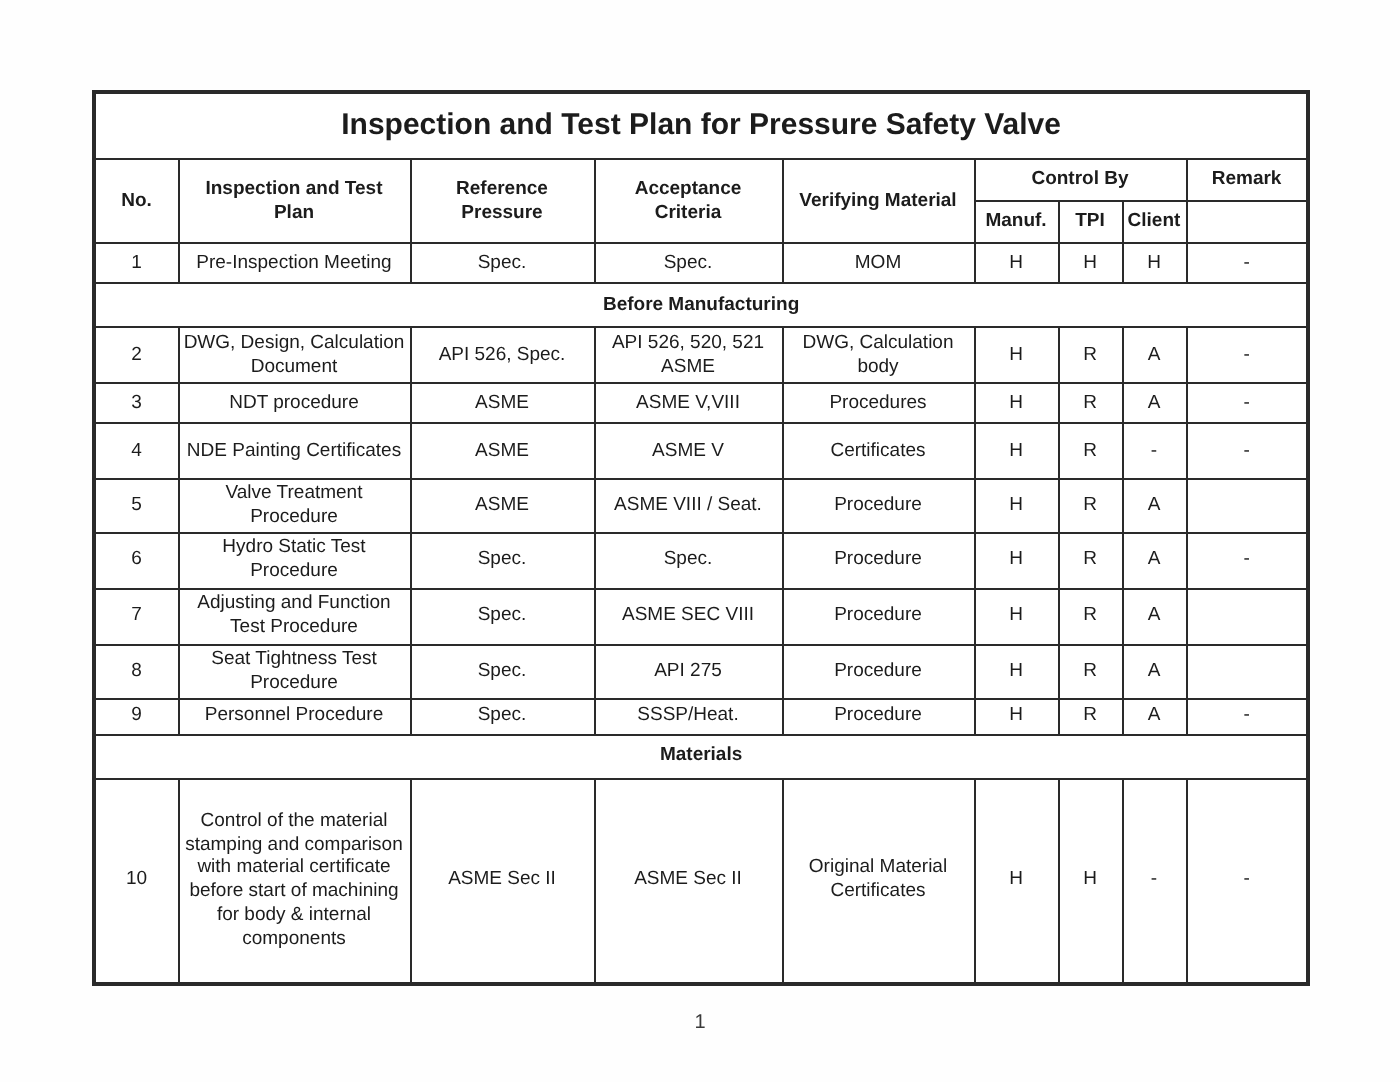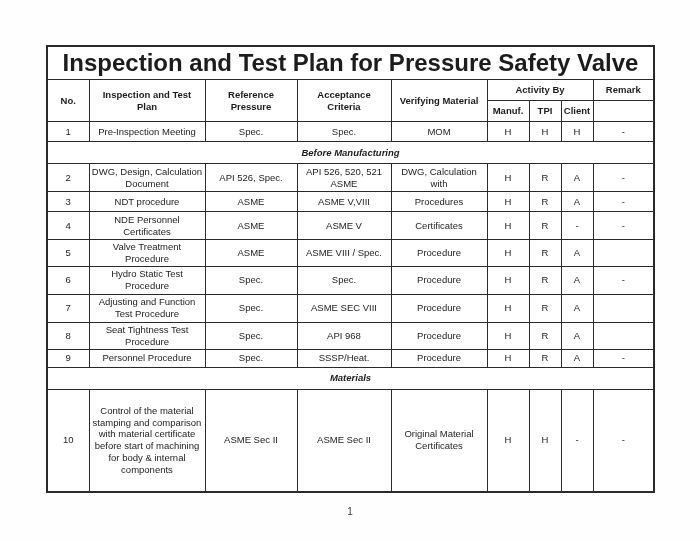--- a/index.html
+++ b/index.html
@@ -23,28 +23,28 @@
     text-align: center;
     vertical-align: middle;
     padding: 1px 2px;
     overflow: hidden;
     background: #fff;
   }
   table.itp { border: 2px solid #2a2a2a; }
   table.itp th { font-weight: bold; }
   table.itp td { font-weight: normal; }
   tr.title-row th {
-    font-size: 24px;
+    font-size: 15px;
     font-weight: bold;
     height: 30px;
     letter-spacing: 0px;
   }
   tr.hdr1 { height: 21px; }
   tr.hdr2 { height: 21px; }
-  tr.section-row td { font-weight: bold; height: 19px; font-style: italic; }
+  tr.section-row td { font-weight: bold; height: 19px; }
   tr.r1  { height: 20px; }
   tr.r2  { height: 28px; }
   tr.r3  { height: 20px; }
   tr.r4  { height: 28px; }
   tr.r5  { height: 23px; }
   tr.r6  { height: 28px; }
   tr.r7  { height: 28px; }
   tr.r8  { height: 24px; }
   tr.r9  { height: 18px; }
   tr.sec2 { height: 21px; margin-top: 12px; }
@@ -76,21 +76,21 @@
     <thead>
       <tr class="title-row">
         <th colspan="9">Inspection and Test Plan for Pressure Safety Valve</th>
       </tr>
       <tr class="hdr1">
         <th rowspan="2">No.</th>
         <th rowspan="2">Inspection and Test Plan</th>
         <th rowspan="2">Reference Pressure</th>
         <th rowspan="2">Acceptance Criteria</th>
         <th rowspan="2">Verifying Material</th>
-        <th colspan="3">Activity By</th>
+        <th colspan="3">Control By</th>
         <th>Remark</th>
       </tr>
       <tr class="hdr2">
         <th>Manuf.</th>
         <th>TPI</th>
         <th>Client</th>
         <th></th>
       </tr>
     </thead>
     <tbody>
@@ -106,53 +106,53 @@
         <td>-</td>
       </tr>
       <tr class="section-row">
         <td colspan="9">Before Manufacturing</td>
       </tr>
       <tr class="r2">
         <td>2</td>
         <td>DWG, Design, Calculation Document</td>
         <td>API 526, Spec.</td>
         <td>API 526, 520, 521 ASME</td>
-        <td>DWG, Calculation with</td>
+        <td>DWG, Calculation body</td>
         <td>H</td>
         <td>R</td>
         <td>A</td>
         <td>-</td>
       </tr>
       <tr class="r3">
         <td>3</td>
         <td>NDT procedure</td>
         <td>ASME</td>
         <td>ASME V,VIII</td>
         <td>Procedures</td>
         <td>H</td>
         <td>R</td>
         <td>A</td>
         <td>-</td>
       </tr>
       <tr class="r4">
         <td>4</td>
-        <td>NDE Personnel Certificates</td>
+        <td>NDE Painting Certificates</td>
         <td>ASME</td>
         <td>ASME V</td>
         <td>Certificates</td>
         <td>H</td>
         <td>R</td>
         <td>-</td>
         <td>-</td>
       </tr>
       <tr class="r5">
         <td>5</td>
         <td>Valve Treatment Procedure</td>
         <td>ASME</td>
-        <td>ASME VIII / Spec.</td>
+        <td>ASME VIII / Seat.</td>
         <td>Procedure</td>
         <td>H</td>
         <td>R</td>
         <td>A</td>
         <td></td>
       </tr>
       <tr class="r6">
         <td>6</td>
         <td>Hydro Static Test Procedure</td>
         <td>Spec.</td>
@@ -171,21 +171,21 @@
         <td>Procedure</td>
         <td>H</td>
         <td>R</td>
         <td>A</td>
         <td></td>
       </tr>
       <tr class="r8">
         <td>8</td>
         <td>Seat Tightness Test Procedure</td>
         <td>Spec.</td>
-        <td>API 968</td>
+        <td>API 275</td>
         <td>Procedure</td>
         <td>H</td>
         <td>R</td>
         <td>A</td>
         <td></td>
       </tr>
       <tr class="r9">
         <td>9</td>
         <td>Personnel Procedure</td>
         <td>Spec.</td>

